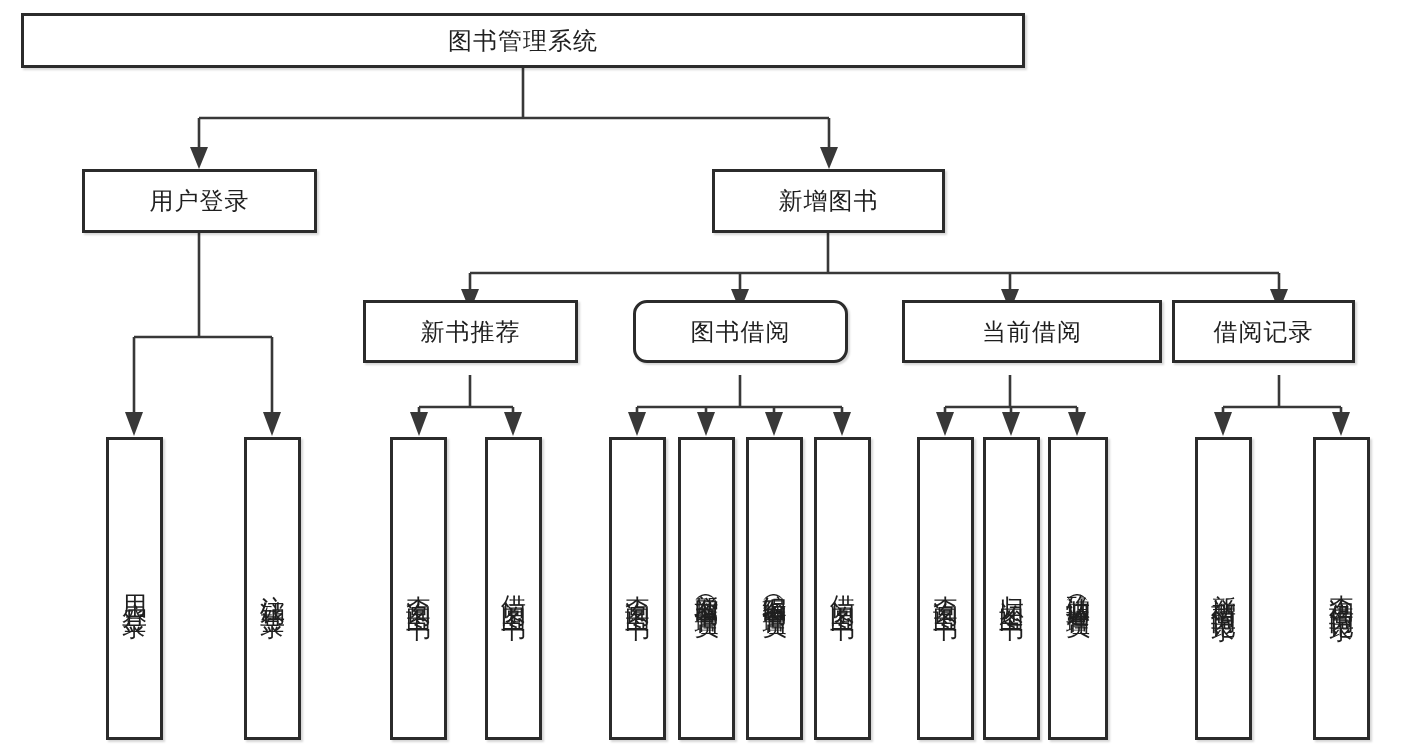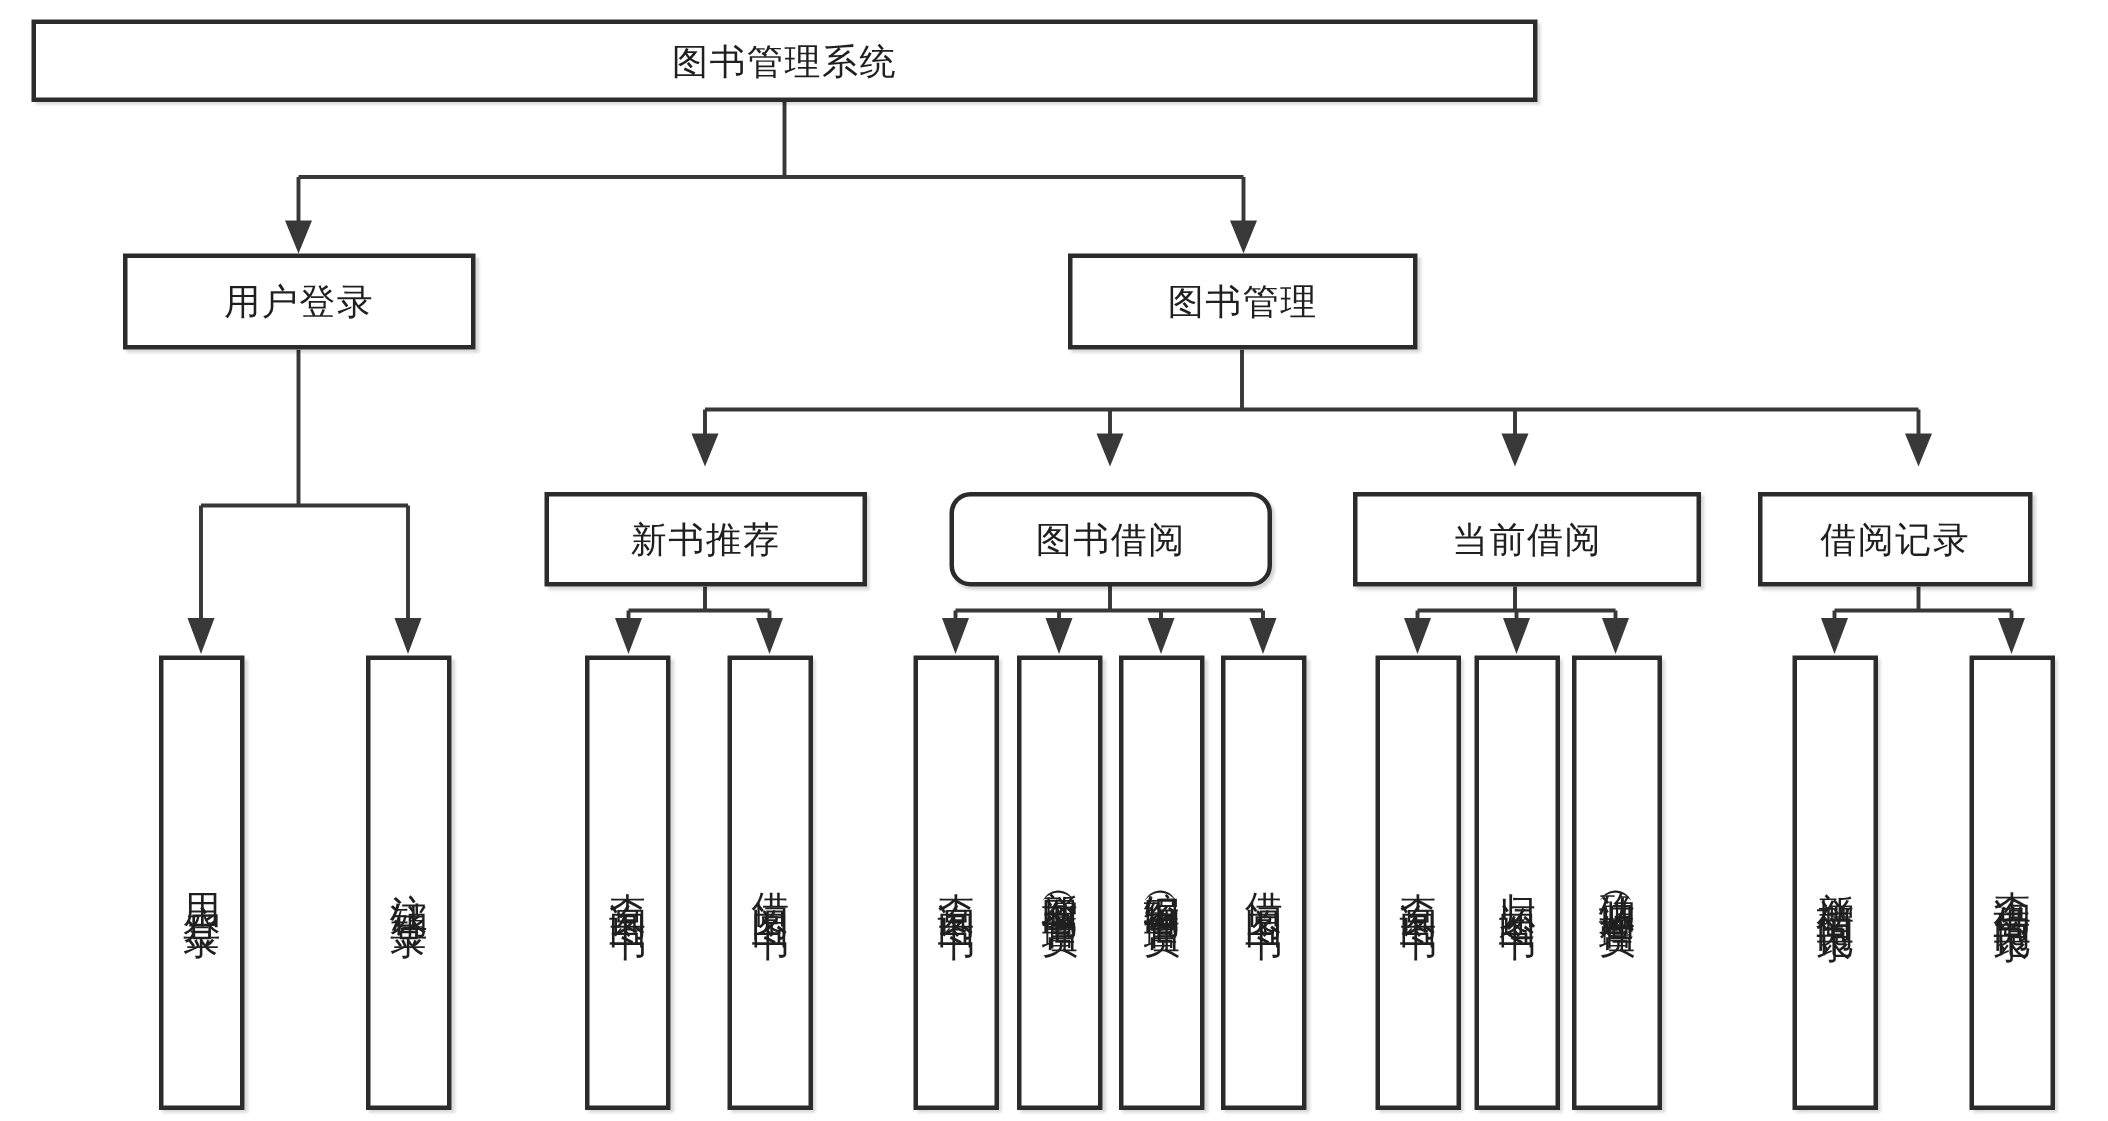--- a/index.html
+++ b/index.html
@@ -16,21 +16,21 @@
   .hbox,.vbox{
     position:absolute;background:var(--box-fill);
     border:3px solid var(--box-border);
     box-shadow:2px 2px 2px rgba(0,0,0,0.16);
     display:flex;align-items:center;justify-content:center;
     color:var(--text);
   }
   .hbox span{font-size:24px;letter-spacing:1px;white-space:nowrap;}
   .root-box{left:21px;top:13px;width:1004px;height:55px;}
   .lvl2{top:169px;height:64px;}
-  .lvl3{top:328px;height:63px;}
+  .lvl3{top:300px;height:63px;}
   .vbox{top:437px;width:57px;height:303px;}
   .vtext{
     writing-mode:vertical-rl;text-orientation:mixed;
     font-size:25px;letter-spacing:7px;line-height:1;
   }
   .ls-mid{letter-spacing:5px;}
   .ls-tight{letter-spacing:3px;font-size:24px;}
   .watermark{
     position:absolute;left:1188px;top:716px;z-index:10;
     font-size:20px;color:var(--watermark);white-space:nowrap;
@@ -92,30 +92,30 @@
   </svg>
 
   <div class="hbox root-box">
     <span>图书管理系统</span>
   </div>
 
   <div class="hbox lvl2" style="left:82px;width:235px;">
     <span>用户登录</span>
   </div>
   <div class="hbox lvl2" style="left:712px;width:233px;">
-    <span>图书管理</span>
+    <span>新增图书</span>
   </div>
 
   <div class="hbox lvl3" style="left:363px;width:215px;">
     <span>新书推荐</span>
   </div>
   <div class="hbox lvl3" style="left:633px;width:215px;border-radius:14px;">
     <span>图书借阅</span>
   </div>
-  <div class="hbox lvl3" style="left:902px;width:232px;text-align:center;">
+  <div class="hbox lvl3" style="left:902px;width:260px;text-align:center;">
     <span>当前借阅</span>
   </div>
   <div class="hbox lvl3" style="left:1172px;width:183px;">
     <span>借阅记录</span>
   </div>
 
   <div class="vbox" style="left:106px;">
     <span class="vtext">用户登录</span>
   </div>
   <div class="vbox" style="left:244px;">

